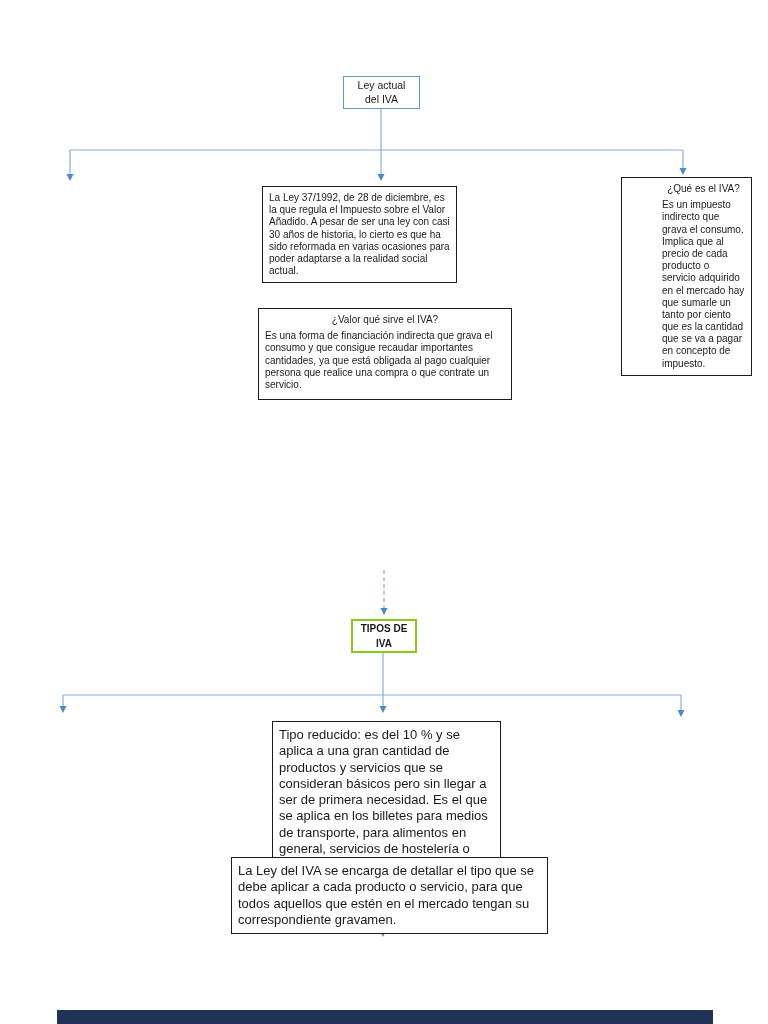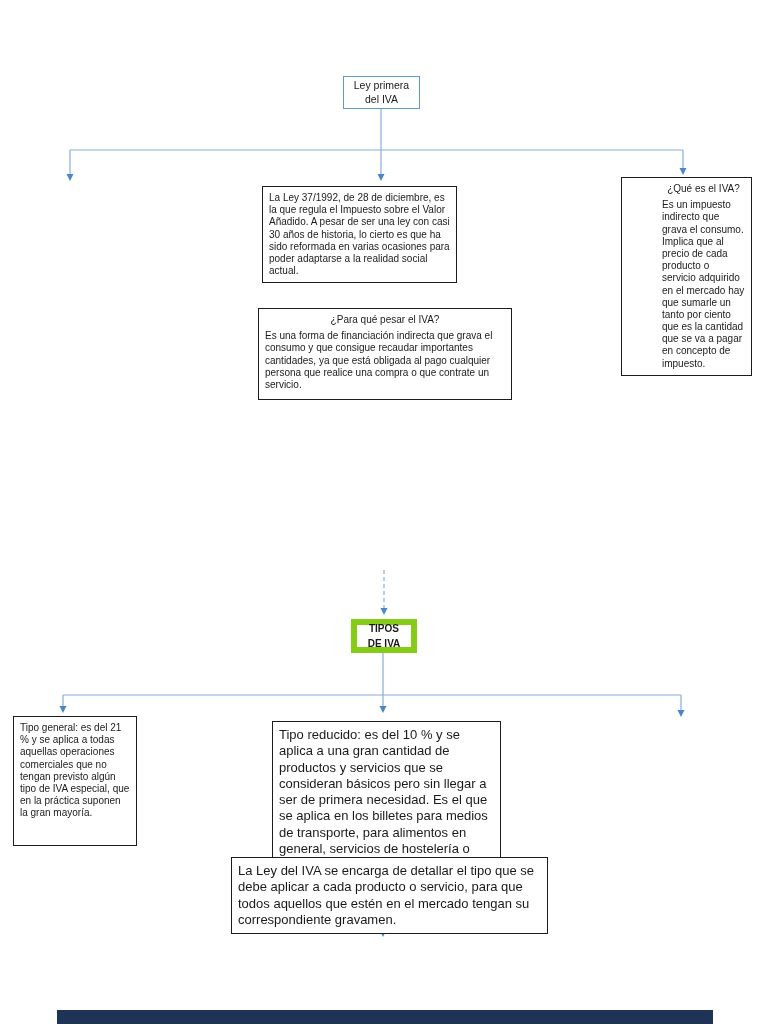--- a/index.html
+++ b/index.html
@@ -14,21 +14,21 @@
     position:absolute; border:1.5px solid #1c1c1c; background:#ffffff;
     padding:5px 6px; font-size:10px; line-height:1.22; color:#1a1a1a;
   }
   .box-title { display:block; text-align:center; margin-bottom:4px; }
   .box-body  { display:block; text-align:left; }
   .root-box {
     border:1.5px solid #5b9bd5; display:flex; align-items:center; justify-content:center;
     text-align:center; font-size:10.5px; line-height:1.3;
   }
   .tipos-box {
-    border:6px solid #84cc16; display:flex; align-items:center; justify-content:center;
+    border:2px solid #84cc16; display:flex; align-items:center; justify-content:center;
     text-align:center; font-weight:bold; font-size:10px; line-height:1.5;
   }
   .small-text { font-size:13px; line-height:1.25; }
   .next-page-bar { position:absolute; left:57px; top:1010px; width:656px; height:14px; }
 </style>
 </head>
 <body>
 
 <div class="canvas">
 
@@ -60,45 +60,42 @@
       <path d="M380.5,608 h7 L384,615 Z"></path>
       <path d="M59.5,706 h7 L63,713 Z"></path>
       <path d="M379.5,706 h7 L383,713 Z"></path>
       <path d="M677.5,710 h7 L681,717 Z"></path>
       <path d="M379.5,849 h7 L383,856 Z"></path>
       <path d="M379.5,930 h7 L383,937 Z"></path>
     </g>
   </svg>
 
   <div class="box root-box" style="left:343px; top:76px; width:77px; height:33px;">
-    <span>Ley primera del IVA</span>
+    <span>Ley actual del IVA</span>
   </div>
 
 
   <div class="box" style="left:262px; top:186px; width:195px; min-height:70px;">
     <span class="box-body">La Ley 37/1992, de 28 de diciembre, es la que regula el Impuesto sobre el Valor Añadido. A pesar de ser una ley con casi 30 años de historia, lo cierto es que ha sido reformada en varias ocasiones para poder adaptarse a la realidad social actual.</span>
   </div>
 
   <div class="box" style="left:621px; top:177px; width:131px; min-height:152px;padding-left:40px;">
     <span class="box-title">¿Qué es el IVA?</span>
     <span class="box-body">Es un impuesto indirecto que grava el consumo. Implica que al precio de cada producto o servicio adquirido en el mercado hay que sumarle un tanto por ciento que es la cantidad que se va a pagar en concepto de impuesto.</span>
   </div>
 
   <div class="box" style="left:258px; top:308px; width:254px; min-height:92px;">
-    <span class="box-title">¿Para qué pesar el IVA?</span>
+    <span class="box-title">¿Valor qué sirve el IVA?</span>
     <span class="box-body">Es una forma de financiación indirecta que grava el consumo y que consigue recaudar importantes cantidades, ya que está obligada al pago cualquier persona que realice una compra o que contrate un servicio.</span>
   </div>
 
   <div class="box tipos-box" style="left:351px; top:619px; width:66px; height:34px;">
     <span>TIPOS DE IVA</span>
   </div>
 
-  <div class="box" style="left:13px; top:716px; width:124px; min-height:130px;">
-    <span class="box-body">Tipo general: es del 21 % y se aplica a todas aquellas operaciones comerciales que no tengan previsto algún tipo de IVA especial, que en la práctica suponen la gran mayoría.</span>
-  </div>
 
   <div class="box small-text" style="left:272px; top:721px; width:229px; min-height:117px;">
     <span class="box-body">Tipo reducido: es del 10 % y se aplica a una gran cantidad de productos y servicios que se consideran básicos pero sin llegar a ser de primera necesidad. Es el que se aplica en los billetes para medios de transporte, para alimentos en general, servicios de hostelería o venta de viviendas entre otras operaciones comerciales.</span>
   </div>
 
 
   <div class="box small-text" style="left:231px; top:857px; width:317px; min-height:43px;">
     <span class="box-body">La Ley del IVA se encarga de detallar el tipo que se debe aplicar a cada producto o servicio, para que todos aquellos que estén en el mercado tengan su correspondiente gravamen.</span>
   </div>
 

